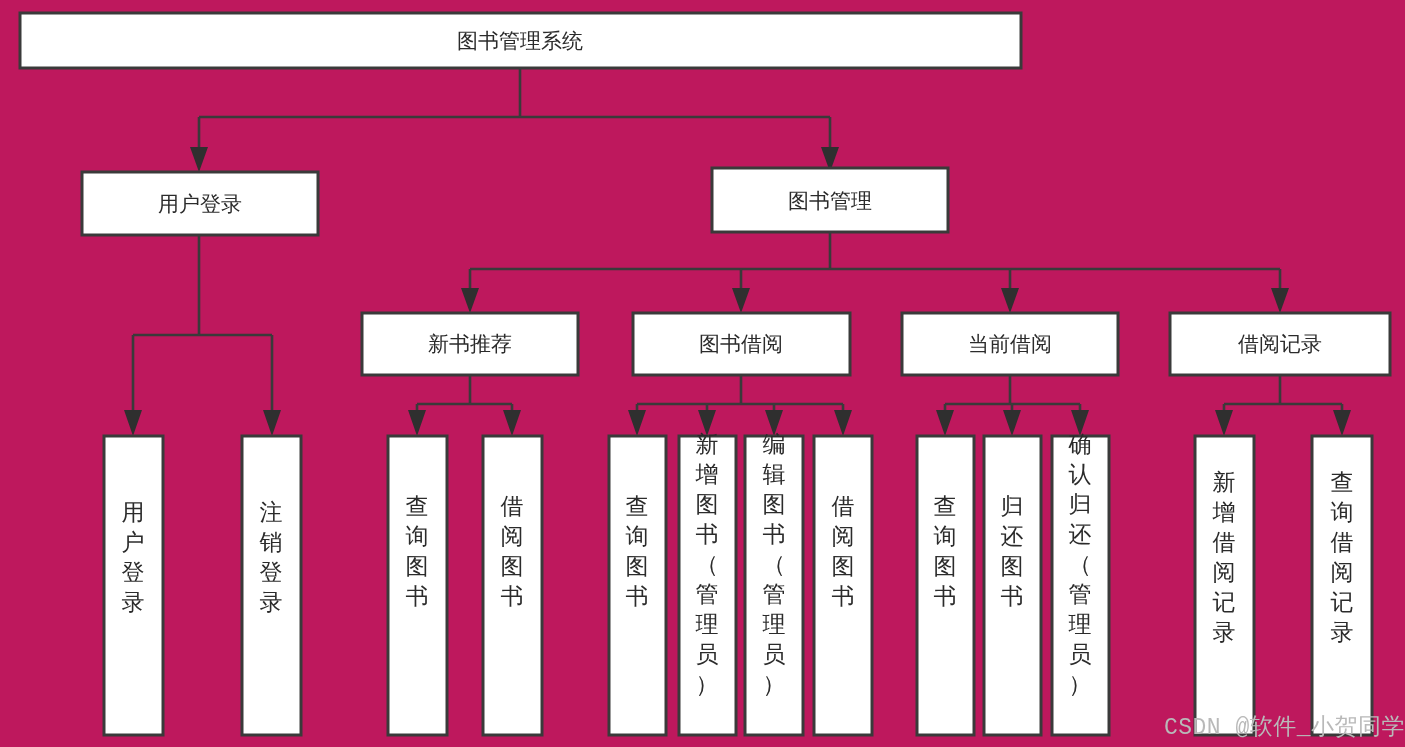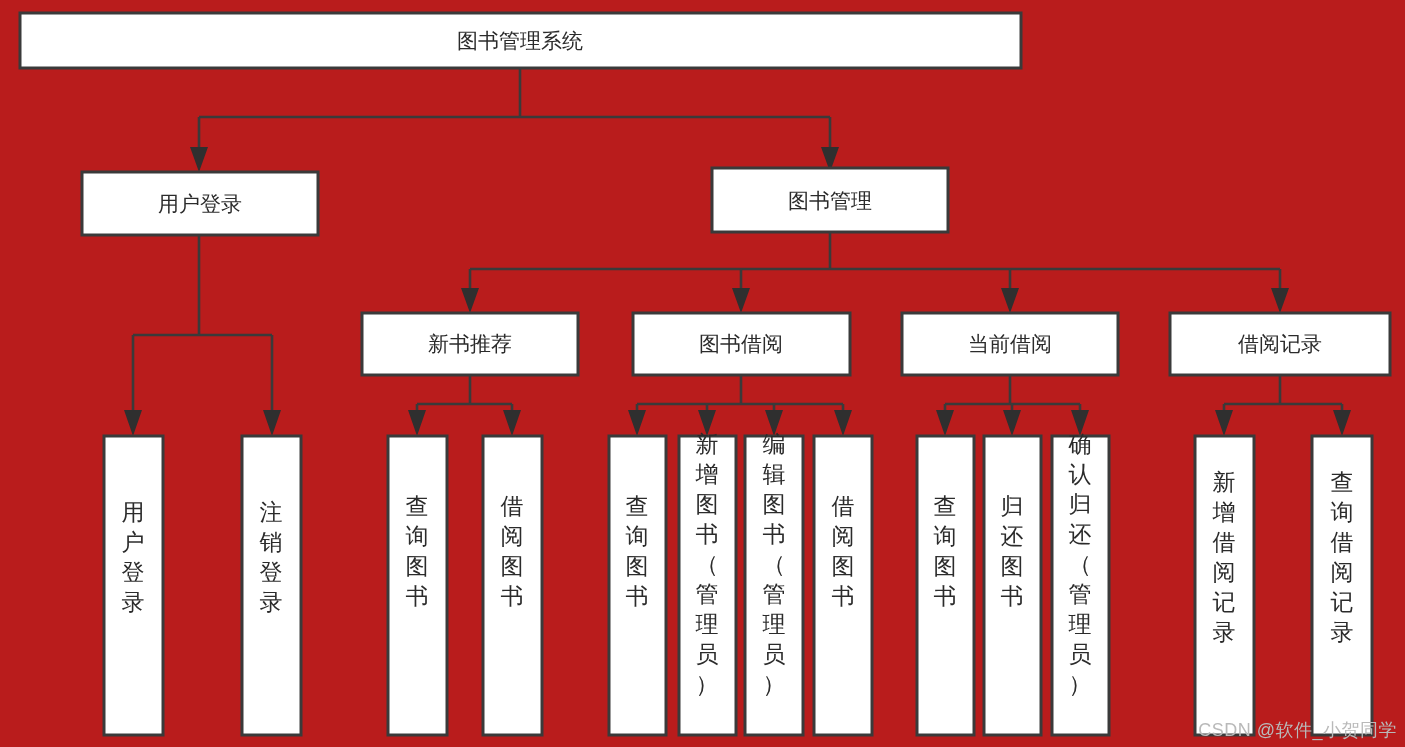--- a/index.html
+++ b/index.html
@@ -7,21 +7,21 @@
     padding: 0;
     background: #ffffff;
   }
   body {
     font-family: "DejaVu Sans", "Liberation Sans", sans-serif;
   }
   #diagram-root {
     position: relative;
     width: 1405px;
     height: 747px;
-    background: #b91c1c;
+    background: #be185d;
     overflow: hidden;
   }
   svg#flow {
     position: absolute;
     left: 0;
     top: 0;
     width: 1405px;
     height: 747px;
     display: block;
   }
@@ -48,25 +48,25 @@
     dominant-baseline: middle;
   }
   .node-label-vert {
     fill: #2b2b2b;
     font-family: "DejaVu Sans", "Liberation Sans", sans-serif;
     font-size: 23px;
     text-anchor: middle;
   }
   .watermark {
     position: absolute;
-    right: 8px;
+    right: 0;
     bottom: 5px;
     color: #b9b9b9;
-    font-size: 18px;
-    font-family: Liberation Sans, sans-serif;
+    font-size: 23px;
+    font-family: Liberation Mono, monospace;
     letter-spacing: 0.5px;
     white-space: nowrap;
     user-select: none;
   }
 </style>
 </head>
 <body>
 
 <div id="diagram-root">
 

